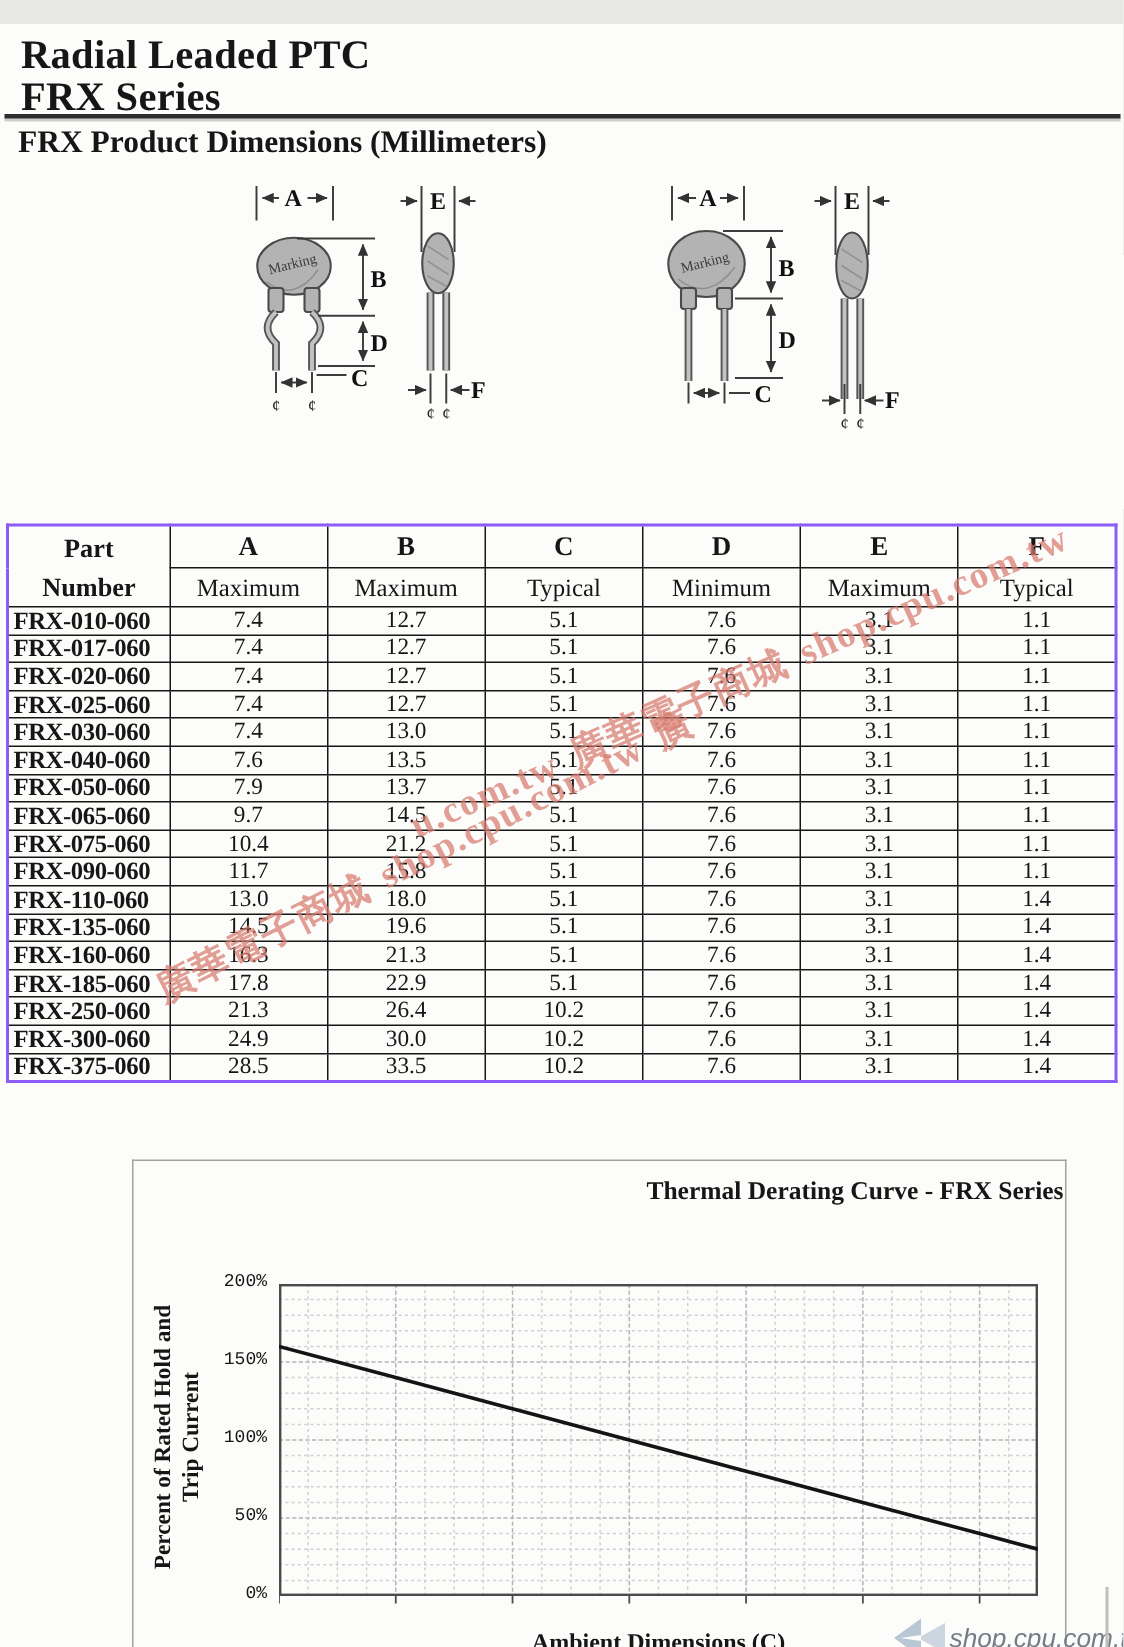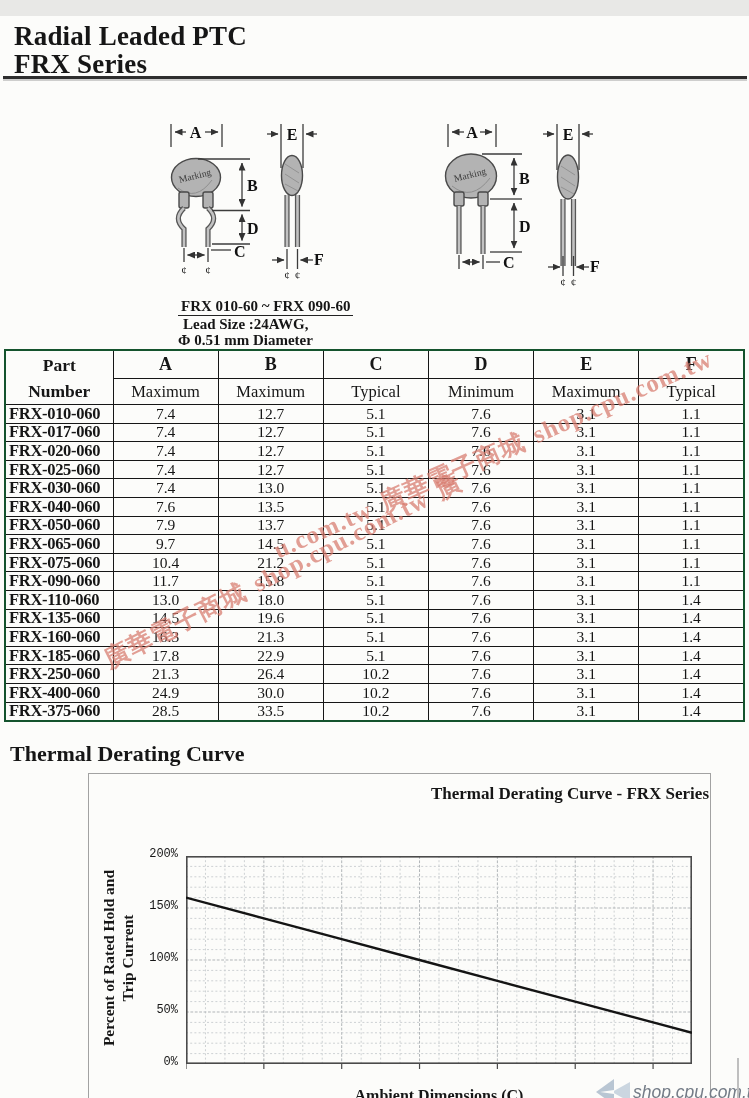--- a/index.html
+++ b/index.html
@@ -24,21 +24,21 @@
   .marktxt{font:9.5px "Liberation Serif",serif;fill:#3a3a3a;}
   .cltxt{font:11px "Liberation Serif",serif;fill:#222;}
 
   .cap{position:absolute;font-weight:bold;font-size:15px;line-height:16px;white-space:nowrap;}
   .cap .rng{display:inline-block;border-bottom:1.6px solid #222;padding:0 3px 1px 3px;}
   .cap .ln{padding-left:5px;}
 
   
   .dim-table{position:absolute;left:4px;top:333px;width:741px;border-collapse:collapse;table-layout:fixed;}
   .dim-table th,.dim-table td{border:1.4px solid #161616;padding:0;text-align:center;overflow:hidden;}
-  .dim-table{border:2px solid #14532d;padding-left:47px;}
+  .dim-table{border:2px solid #8b5cf6;padding-left:47px;}
   .th-letter{height:27px;font-size:18px;font-weight:bold;}
   .th-type{height:25px;font-size:16.5px;font-weight:normal;}
   .th-part{font-size:17.5px;font-weight:bold;line-height:26px;}
   .dim-table td{height:17.6px;font-size:15.5px;line-height:16px;}
   .dim-table td.part{text-align:left;font-weight:bold;font-size:16.5px;padding-left:3px;letter-spacing:-0.3px;}
 
   
   .wm{position:absolute;font-size:25px;letter-spacing:1px;word-spacing:4px;color:#d87a6d;opacity:.72;
       white-space:nowrap;transform-origin:0 0;pointer-events:none;font-weight:bold;}
   #wm1{left:268px;top:520px;transform:rotate(-24deg);}
@@ -66,20 +66,21 @@
 </head>
 <body>
 
 <div class="page">
 
   <div class="abs doc-title">
     <div>Radial Leaded PTC</div>
     <div>FRX Series</div>
   </div>
   <div class="abs head-rule"></div>
+  <div class="abs sec1">FRX Product Dimensions (Millimeters)</div>
 
   <svg class="abs" style="left:100px;top:100px;" width="310" height="190" viewBox="0 0 310 190">
     <defs>
       <marker id="m1" markerUnits="userSpaceOnUse" markerWidth="8" markerHeight="7" refX="7.5" refY="3.5" orient="auto-start-reverse">
         <path d="M0,0 L8,3.5 L0,7 Z" fill="#333"></path>
       </marker>
     </defs>
     <g>
       <line class="dim" x1="71" y1="8" x2="71" y2="31"></line>
       <line class="dim" x1="122" y1="8" x2="122" y2="31"></line>
@@ -205,25 +206,20 @@
       <line class="dim" x1="143" y1="140" x2="143" y2="160"></line>
       <line class="dim" x1="153.5" y1="140" x2="153.5" y2="160"></line>
       <line class="dim" x1="128" y1="151" x2="140" y2="151" marker-end="url(#m2)"></line>
       <line class="dim" x1="169" y1="151" x2="156.5" y2="151" marker-end="url(#m2)"></line>
       <text class="dimtxt" x="170" y="156">F</text>
       <text class="cltxt" x="143" y="170" text-anchor="middle">¢</text>
       <text class="cltxt" x="153.5" y="170" text-anchor="middle">¢</text>
     </g>
   </svg>
 
-  <div class="cap" style="left:178px;top:282px;">
-    <div class="rng">FRX 010-60 ~ FRX 090-60</div>
-    <div class="ln">Lead Size :24AWG,</div>
-    <div>Φ 0.51 mm Diameter</div>
-  </div>
 
   <table class="dim-table">
     <colgroup>
       <col style="width:108px">
         <col>
         <col>
         <col>
         <col>
         <col>
         <col>
@@ -380,21 +376,21 @@
         <tr>
           <td class="part">FRX-250-060</td>
           <td>21.3</td>
           <td>26.4</td>
           <td>10.2</td>
           <td>7.6</td>
           <td>3.1</td>
           <td>1.4</td>
         </tr>
         <tr>
-          <td class="part">FRX-400-060</td>
+          <td class="part">FRX-300-060</td>
           <td>24.9</td>
           <td>30.0</td>
           <td>10.2</td>
           <td>7.6</td>
           <td>3.1</td>
           <td>1.4</td>
         </tr>
         <tr>
           <td class="part">FRX-375-060</td>
           <td>28.5</td>
@@ -403,21 +399,20 @@
           <td>7.6</td>
           <td>3.1</td>
           <td>1.4</td>
         </tr>
       </tbody>
   </table>
 
   <div class="wm" id="wm1">u.com.tw 廣華電子商城 shop.cpu.com.tw</div>
   <div class="wm" id="wm2">廣華電子商城 shop.cpu.com.tw 廣</div>
 
-  <div class="abs sec2">Thermal Derating Curve</div>
   <div class="abs chart-box"></div>
   <div class="abs chart-title">Thermal Derating Curve - FRX Series</div>
 
   <div class="abs ylab">
     <div>Percent of Rated Hold and</div>
     <div>Trip Current</div>
   </div>
 
   <svg class="abs" id="plot-svg" style="left:186px;top:840px;" width="506" height="216" viewBox="0 0 506 216">
       <line x1="19.461538461538463" y1="0" x2="19.461538461538463" y2="208" class="grid-minor"></line>

